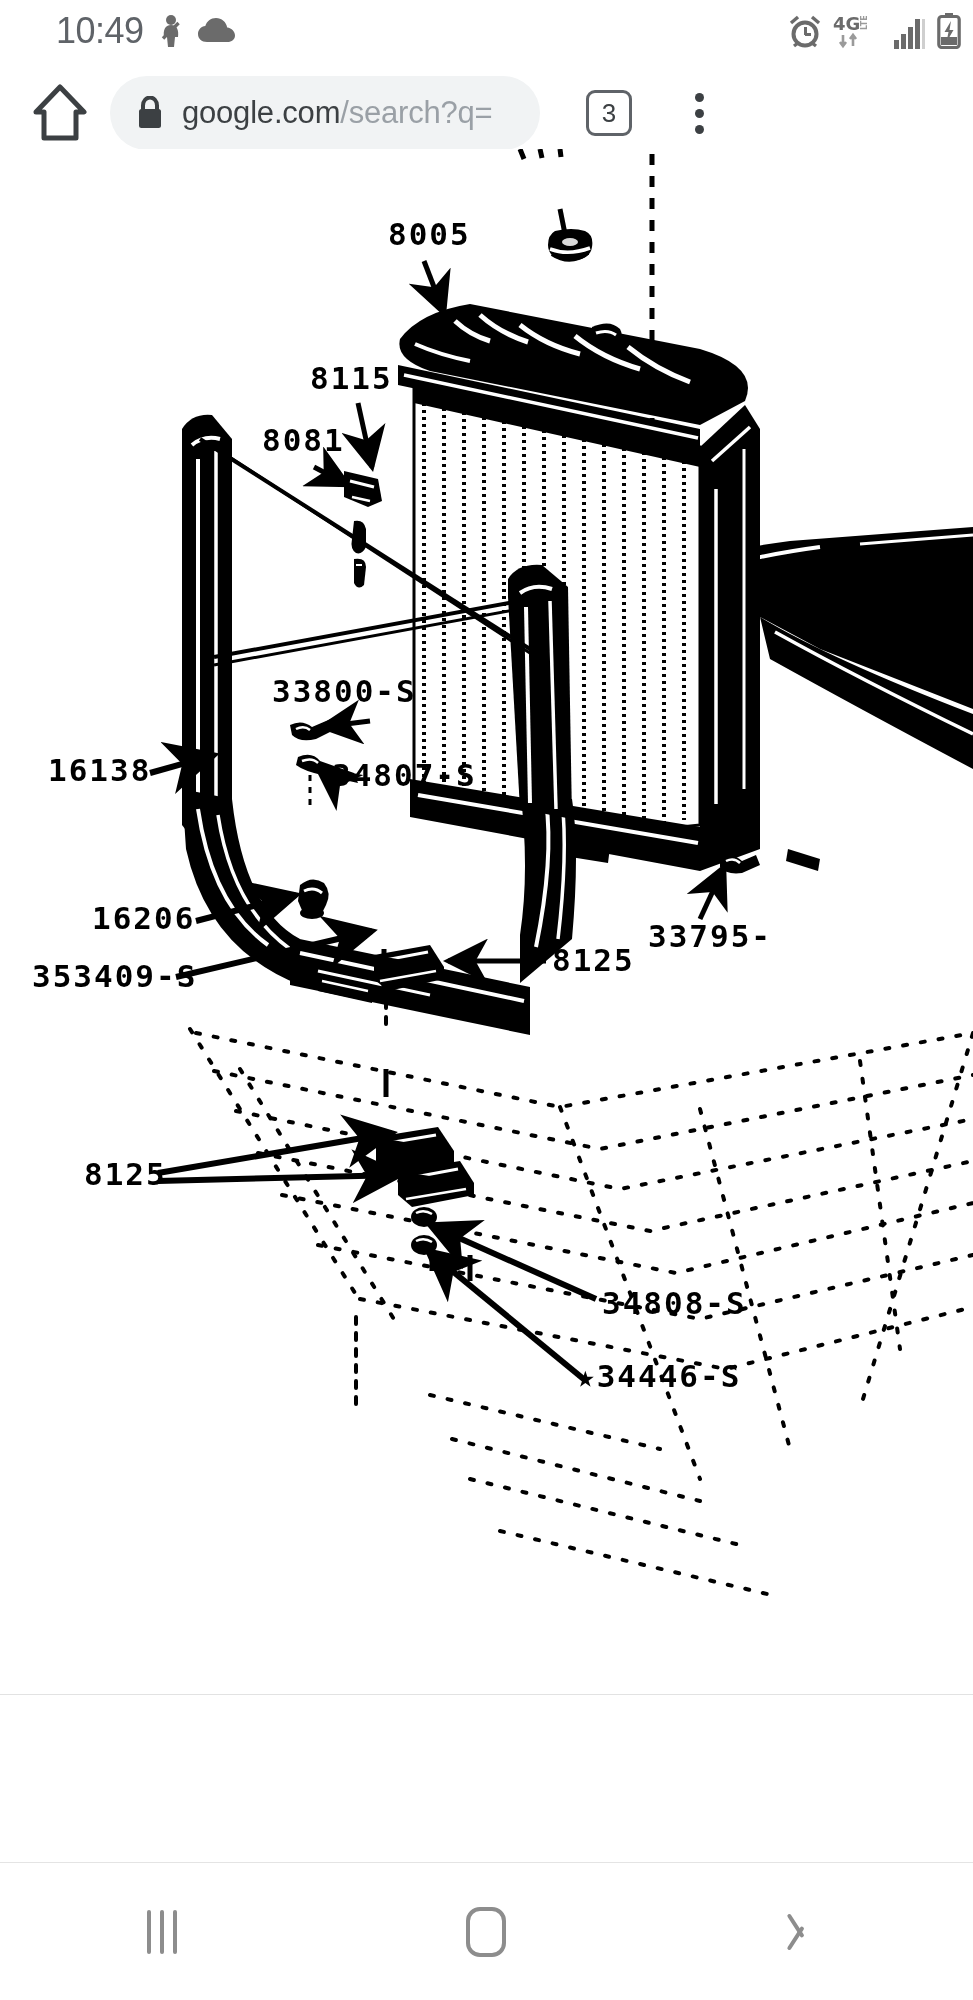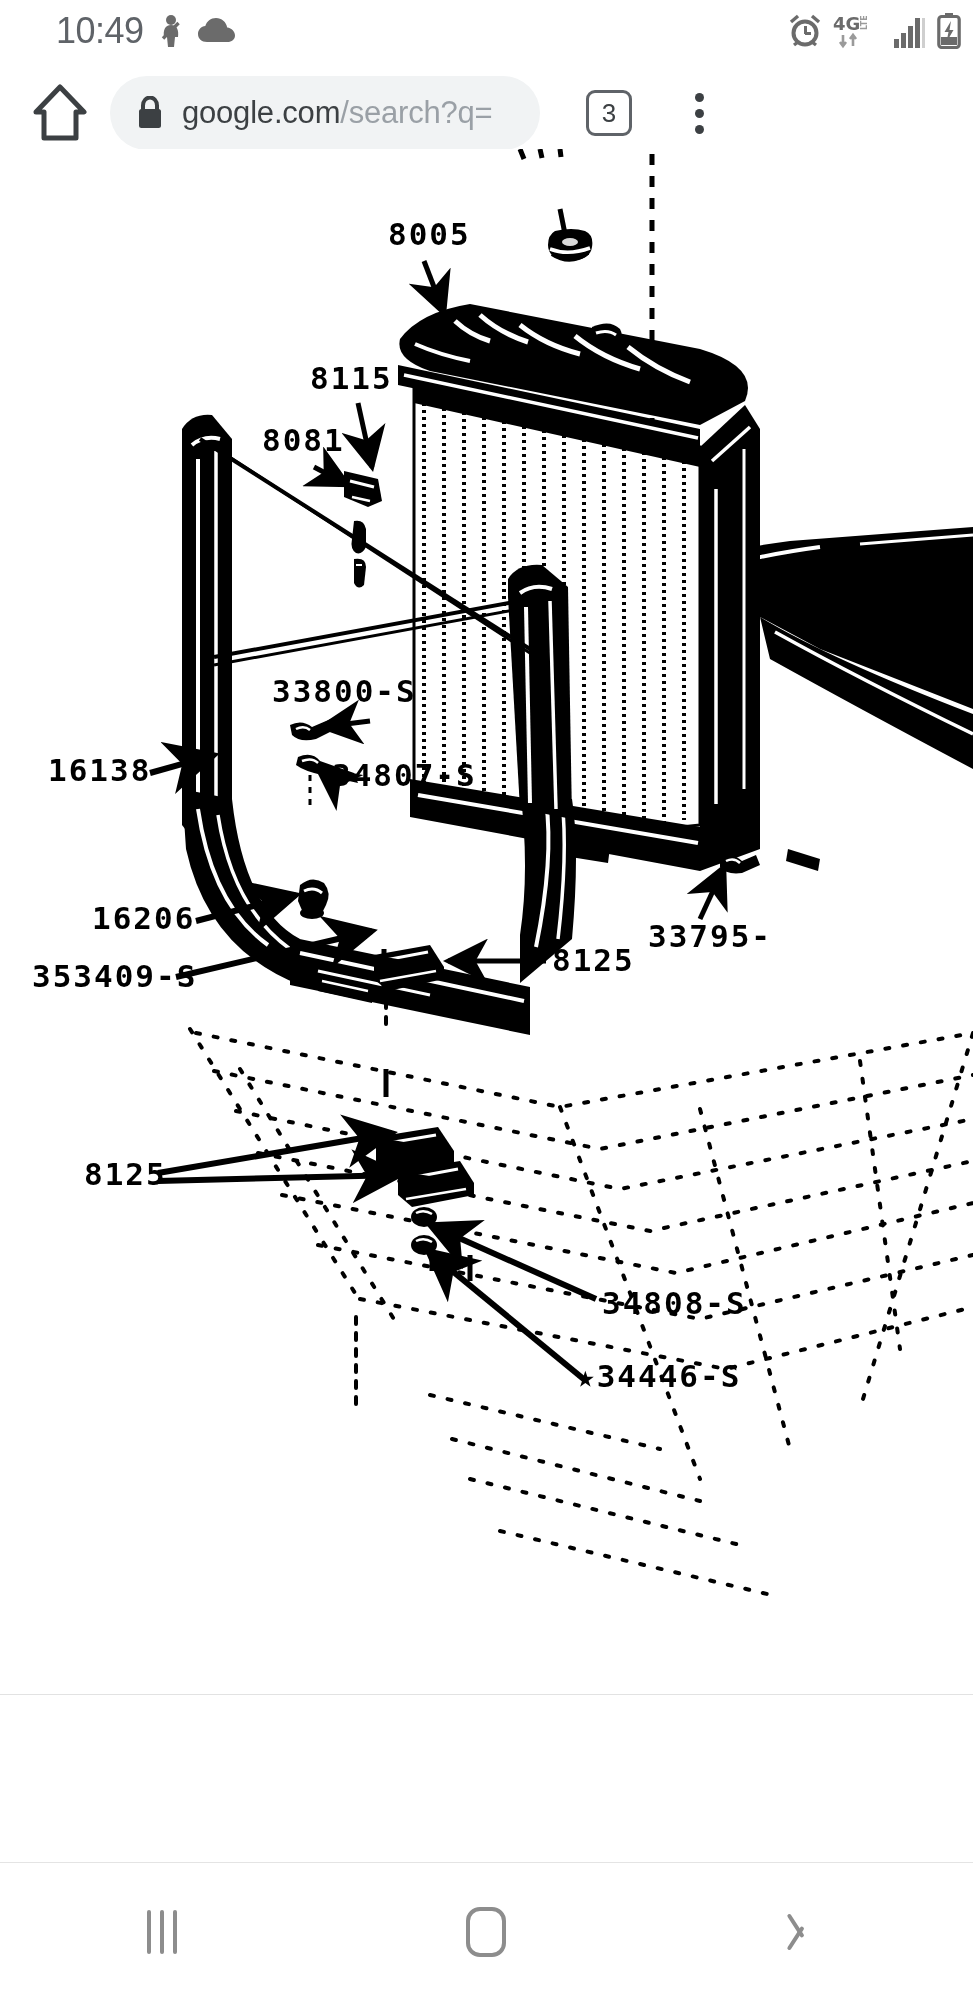--- a/index.html
+++ b/index.html
@@ -11,21 +11,21 @@
   }
   #screen { position: relative; width: 973px; height: 2000px; background: #fff; }
 
   
   #status-bar {
     position: absolute; left: 16px; top: 0; width: 973px; height: 62px;
     background: #ffffff; display: flex; align-items: center;
   }
   #status-left { display: flex; align-items: center; gap: 14px; margin-left: 40px; }
   #status-clock { font-size: 36px; color: #5f6368; letter-spacing: -0.5px; font-family: "Liberation Sans", sans-serif; }
-  #status-right { margin-left: auto; margin-right: 28px; display: flex; align-items: center; gap: 11px; }
+  #status-right { margin-left: auto; margin-right: 28px; display: flex; align-items: flex-end; gap: 11px; }
   .sicon { display: block; }
 
   
   #toolbar {
     position: absolute; left: 0; top: 62px; width: 973px; height: 103px;
     background: #ffffff; display: flex; align-items: center;
     border-bottom: 1px solid #e6e6e6;
   }
   #home-button { margin-left: 28px; width: 64px; height: 64px; display: flex; align-items: center; justify-content: center; }
   #omnibox {

